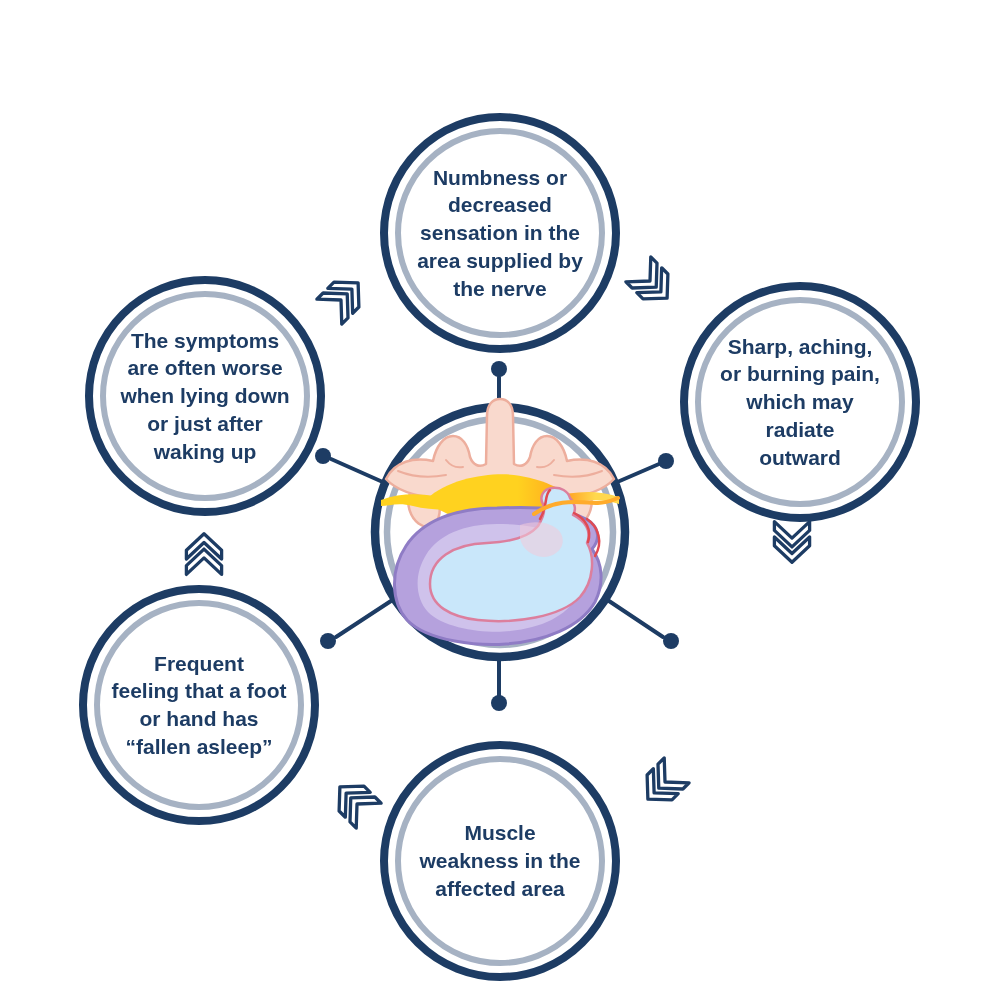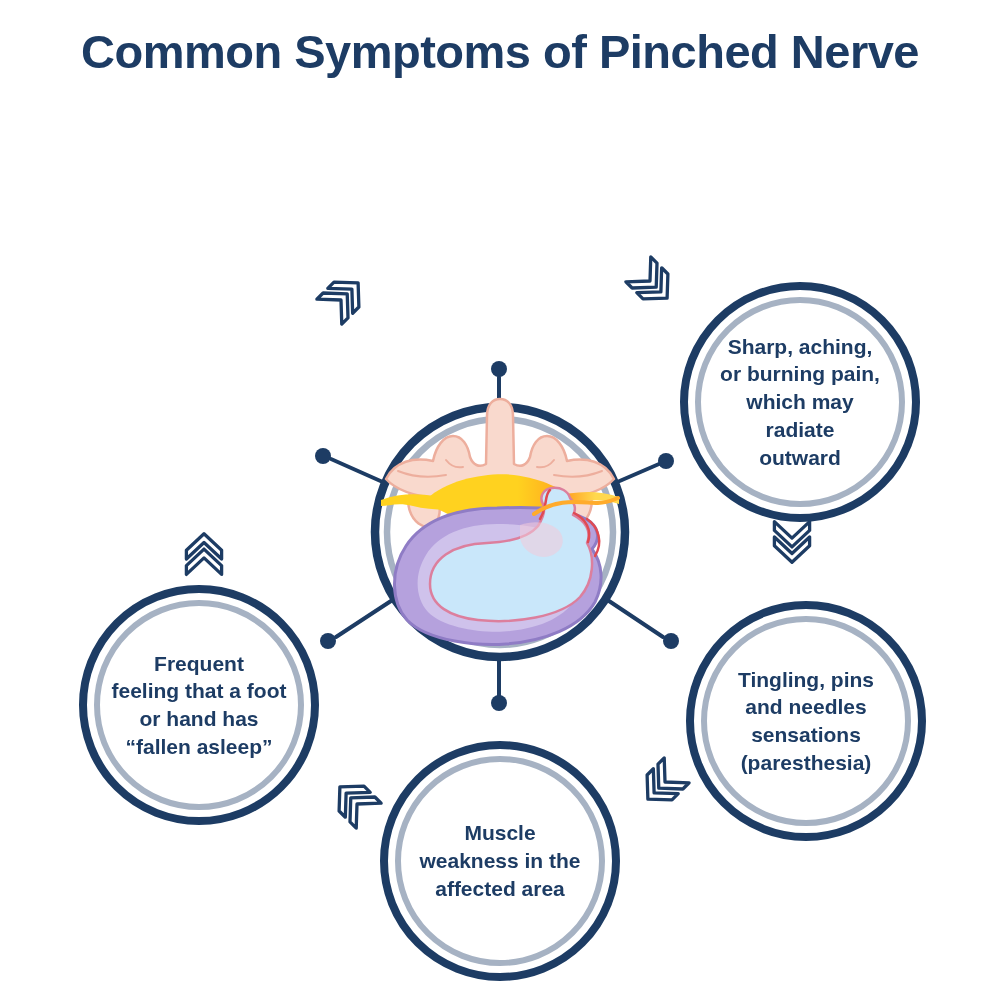--- a/index.html
+++ b/index.html
@@ -52,21 +52,20 @@
   .nucleus{fill:#c9e7fa;stroke:#dc7f9d;stroke-width:2.5;stroke-linejoin:round;}
   .pink-tint{fill:#f2cbd9;opacity:.55;}
   .tear{fill:none;stroke:#e04a52;stroke-width:2.5;stroke-linecap:round;}
   .strand{fill:none;stroke:#ffab2b;stroke-width:4;stroke-linecap:round;}
 </style>
 </head>
 <body>
 
 <div class="stage">
 
-  <h1 class="page-title">Common Symptoms of Pinched Nerve</h1>
 
   <svg class="canvas" viewBox="0 0 1000 1000" xmlns="http://www.w3.org/2000/svg">
     <defs>
       <g id="dchev">
         <path class="chev" d="M-16,-16 L-1,0 L-16,16 L-24,16 L-9,0 L-24,-16 Z"></path>
         <path class="chev" d="M-2,-16 L13,0 L-2,16 L-10,16 L5,0 L-10,-16 Z"></path>
       </g>
       <linearGradient id="nerveGrad" gradientUnits="userSpaceOnUse" x1="381" y1="500" x2="619" y2="500">
         <stop offset="0" stop-color="#ffd21f"></stop>
         <stop offset="0.5" stop-color="#ffd21f"></stop>
@@ -150,51 +149,61 @@
     <g>
       <use href="#dchev" transform="translate(348,293) rotate(-45) scale(1.1)"></use>
       <use href="#dchev" transform="translate(657,288) rotate(45) scale(1.1)"></use>
       <use href="#dchev" transform="translate(792,548) rotate(90) scale(1.1)"></use>
       <use href="#dchev" transform="translate(658,789) rotate(135) scale(1.1)"></use>
       <use href="#dchev" transform="translate(350,797) rotate(-135) scale(1.1)"></use>
       <use href="#dchev" transform="translate(204,548) rotate(-90) scale(1.1)"></use>
     </g>
   </svg>
 
+  <div class="bubble bubble--top">
+    <div class="bubble-inner">
+      <p class="bubble-label">Numbness or
+decreased
+sensation in the
+area supplied by
+the nerve</p>
+    </div>
+  </div>
 
   <div class="bubble bubble--top-right">
     <div class="bubble-inner">
       <p class="bubble-label">Sharp, aching,
 or burning pain,
 which may
 radiate
 outward</p>
     </div>
   </div>
 
-  <div class="bubble bubble--bottom-right">
-    <div class="bubble-inner">
-      <p class="bubble-label">Tingling, pins
-and needles
-sensations
-(paresthesia)</p>
-    </div>
-  </div>
 
   <div class="bubble bubble--bottom">
     <div class="bubble-inner">
       <p class="bubble-label">Muscle
 weakness in the
 affected area</p>
     </div>
   </div>
 
   <div class="bubble bubble--bottom-left">
     <div class="bubble-inner">
       <p class="bubble-label">Frequent
 feeling that a foot
 or hand has
 “fallen asleep”</p>
     </div>
   </div>
 
+  <div class="bubble bubble--top-left">
+    <div class="bubble-inner">
+      <p class="bubble-label">The symptoms
+are often worse
+when lying down
+or just after
+waking up</p>
+    </div>
+  </div>
 
 </div>
 
 </body></html>

